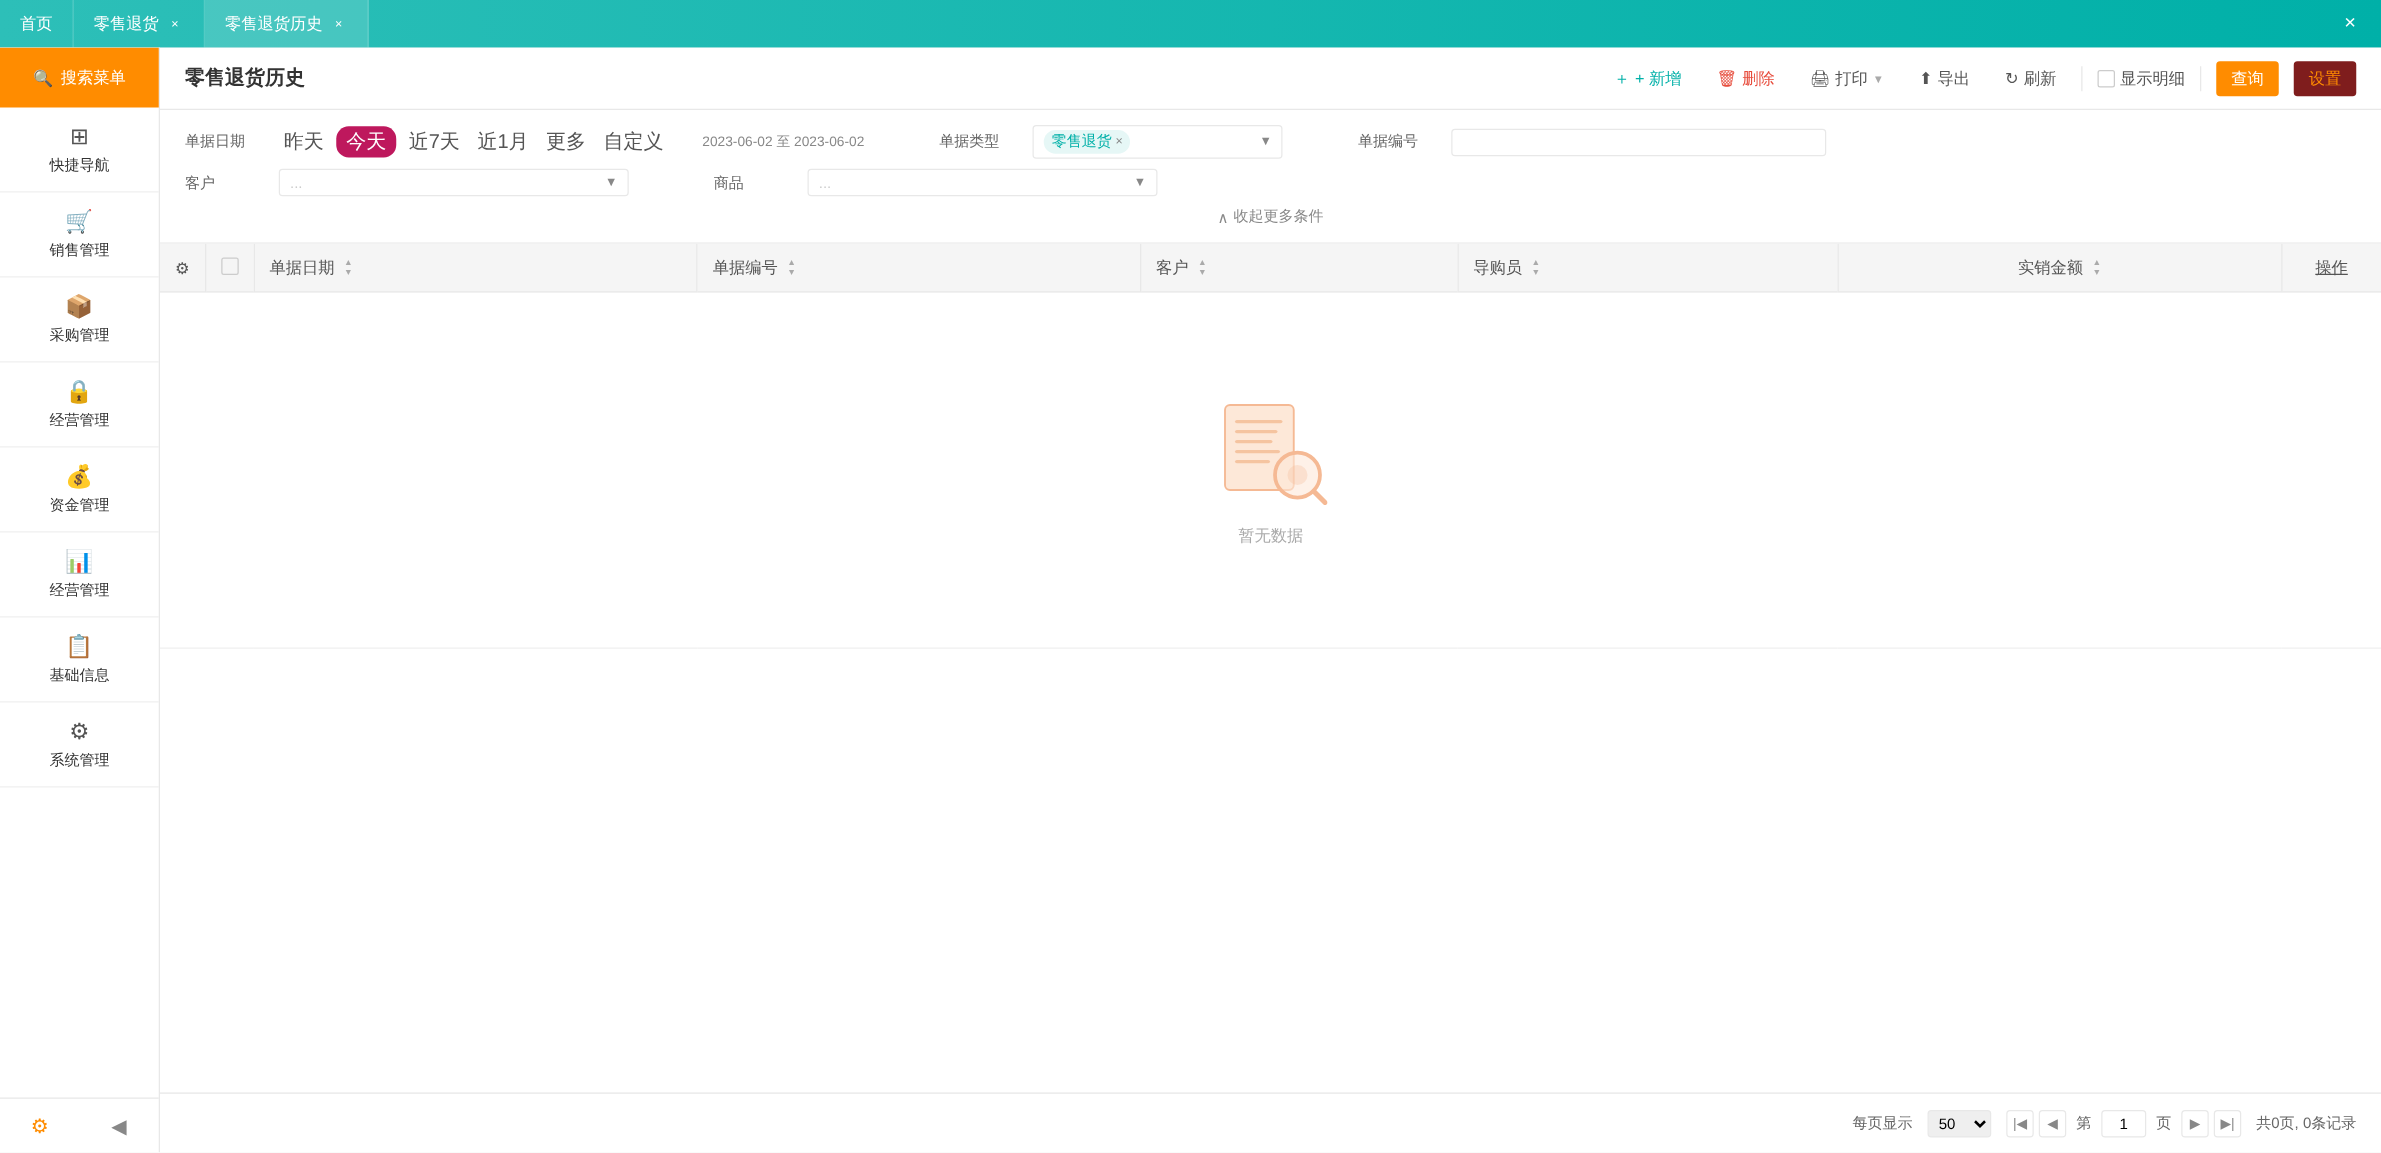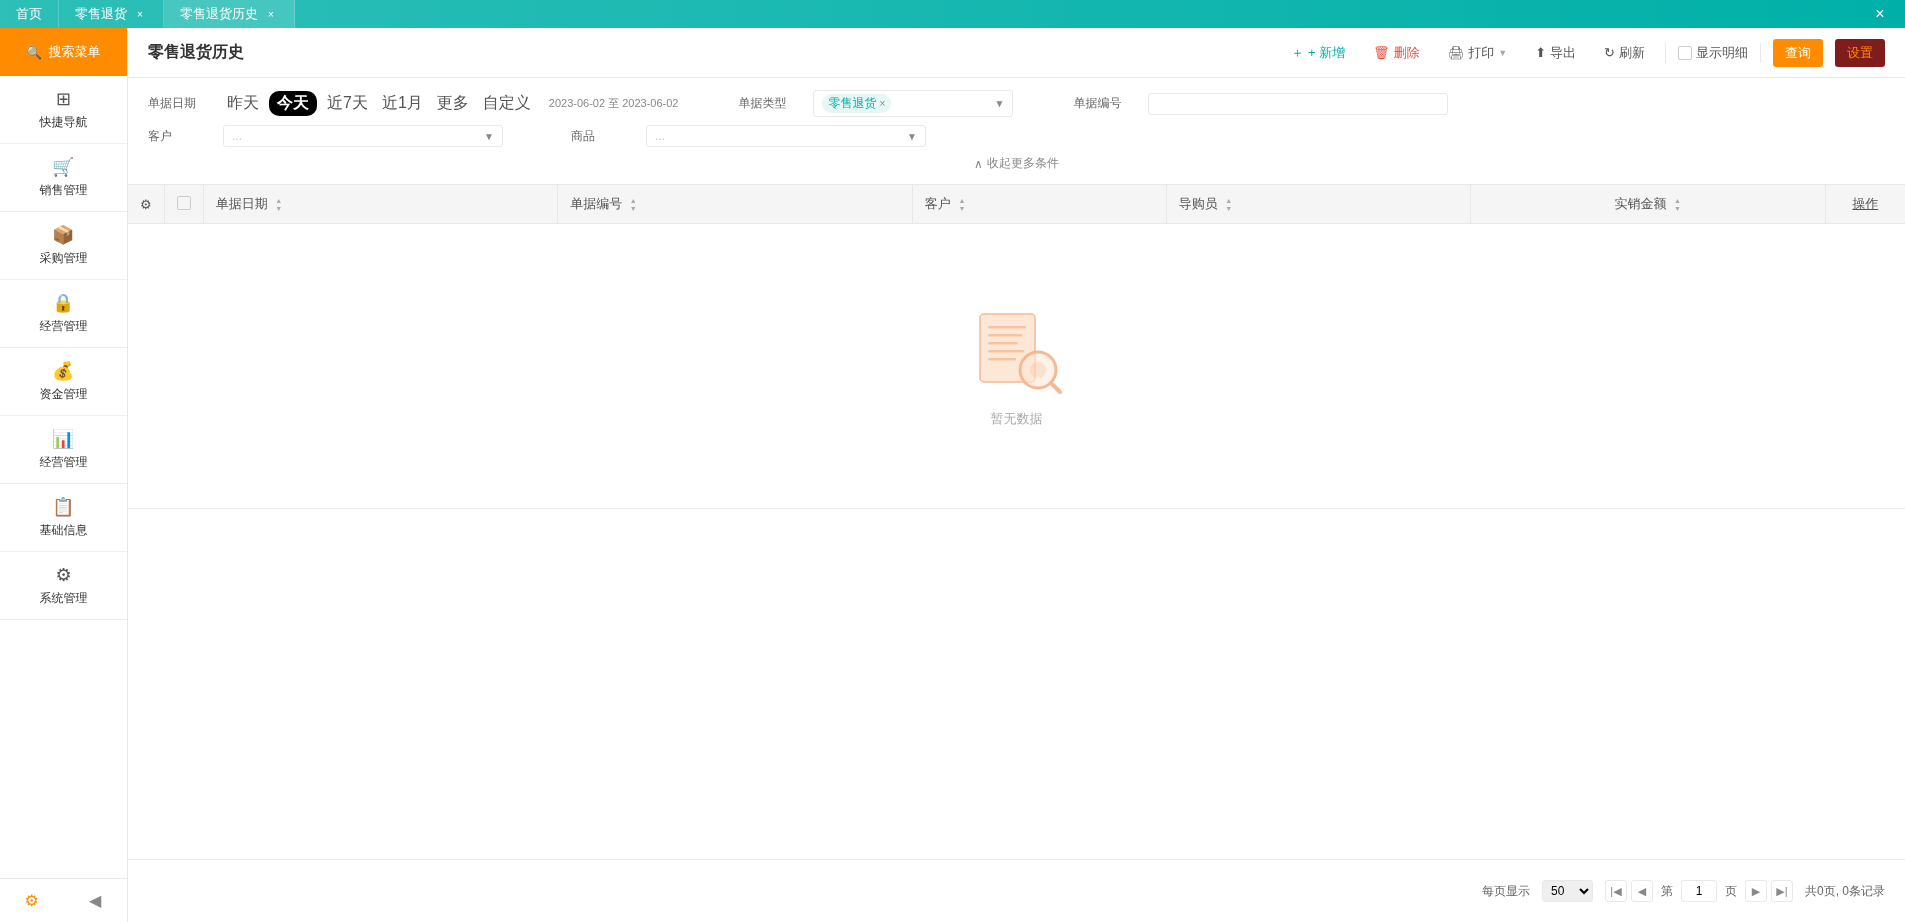--- a/index.html
+++ b/index.html
@@ -1,20 +1,20 @@
 <!DOCTYPE html>
 <html><head>
   <meta charset="utf-8">
   <style>
     * { box-sizing: border-box; margin: 0; padding: 0; font-family: 'Microsoft YaHei', Arial, sans-serif; }
     body { display: flex; flex-direction: column; height: 922px; width: 1905px; overflow: hidden; background: #f5f5f5; }
 
     
     .top-bar {
-      height: 28px;
+      height: 38px;
       background: linear-gradient(90deg, #2dbfb8, #00b0a8);
       display: flex;
       align-items: center;
       padding: 0 0 0 0;
       flex-shrink: 0;
     }
     .top-bar .tabs {
       display: flex;
       align-items: stretch;
       height: 100%;
@@ -179,24 +179,24 @@
       white-space: nowrap;
       min-width: 55px;
     }
     .filter-date-options {
       display: flex; align-items: center; gap: 6px;
     }
     .date-opt {
       font-size: 16px; color: #555; cursor: pointer; padding: 2px 4px;
     }
     .date-opt.active {
-      background: #000000; color: #fff; border-radius: 10px; padding: 2px 8px; font-weight: bold;
+      background: #be185d; color: #fff; border-radius: 10px; padding: 2px 8px;
     }
     .date-range-text {
-      font-size: 11px; color: #888; margin-left: 8px;
+      font-size: 11px; color: #888; margin-left: 21px;
     }
     .filter-type-selector {
       display: flex; align-items: center; gap: 6px;
       border: 1px solid #e8e8e8; border-radius: 3px; padding: 3px 8px;
       background: #fff; min-width: 200px; cursor: pointer; position: relative;
     }
     .filter-tag {
       background: #e6f7f6; color: #00b0a8; padding: 1px 6px; border-radius: 10px;
       font-size: 12px; display: flex; align-items: center; gap: 3px;
     }
@@ -260,21 +260,21 @@
       position: relative;
       margin-bottom: 16px;
     }
     .empty-text {
       font-size: 13px;
       color: #aaa;
     }
 
     
     .table-footer {
-      height: 63px;
+      height: 48px;
       background: #fff;
       border-top: 1px solid #e8e8e8;
       display: flex;
       align-items: center;
       justify-content: flex-end;
       padding: 4px 20px;
       gap: 12px;
       font-size: 12px;
       color: #666;
       flex-shrink: 0;

